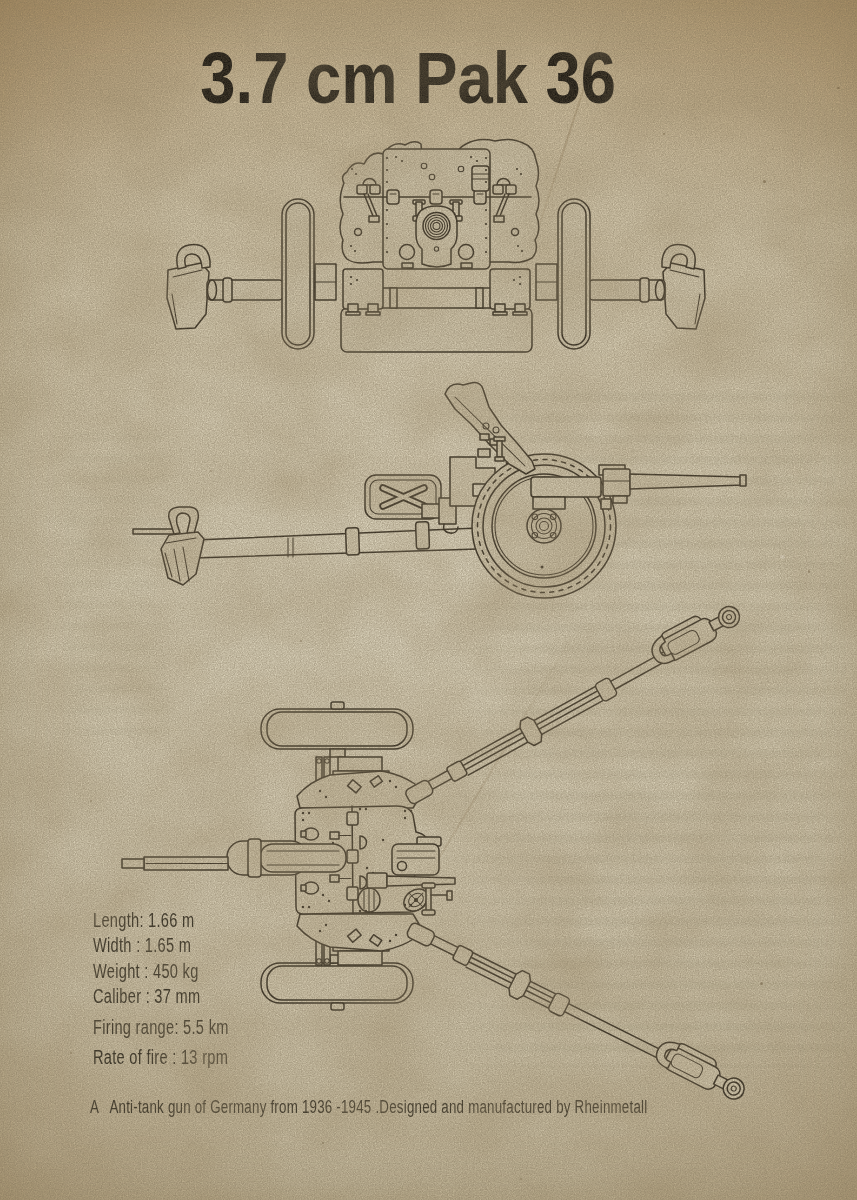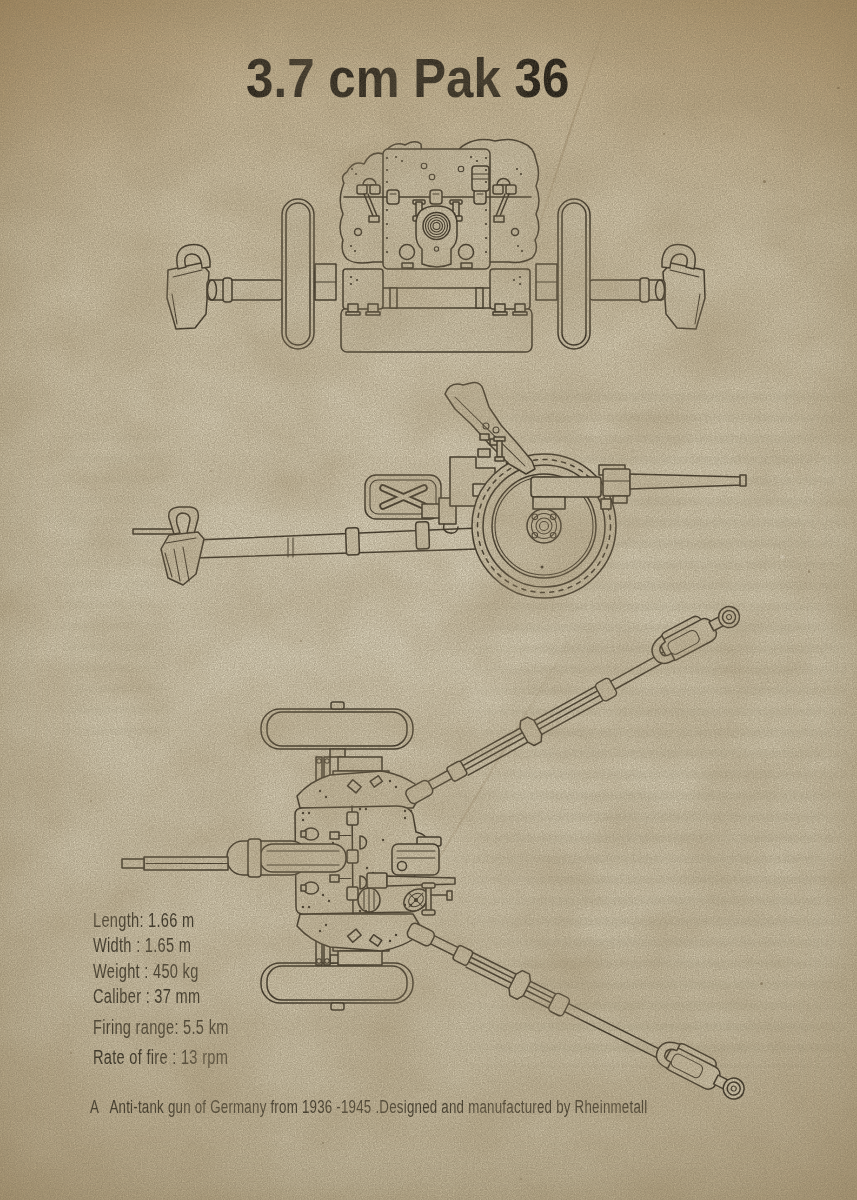--- a/index.html
+++ b/index.html
@@ -33,21 +33,21 @@
   #ghost-right{left:432px;top:388px;width:415px;height:680px;}
   #ghost-left{left:40px;top:428px;width:130px;height:310px;opacity:.05;}
   .crease{position:absolute;width:2px;pointer-events:none;
     background:linear-gradient(180deg,rgba(120,95,60,0),rgba(120,95,60,.30),rgba(120,95,60,0));
     filter:blur(.7px);}
   #crease-1{left:566px;top:-10px;height:300px;transform:rotate(18deg);}
   #crease-2{left:470px;top:590px;height:430px;transform:rotate(31deg);opacity:.7;}
   .speck{position:absolute;border-radius:50%;pointer-events:none;}
   .page-title{
     position:absolute;left:0;top:40px;width:816px;text-align:center;
-    color:var(--title-ink);font-weight:700;font-size:56px;line-height:76px;
+    color:var(--title-ink);font-weight:700;font-size:72px;line-height:76px;
     white-space:nowrap;
   }
   .page-title>span{display:inline-block;transform:scaleX(.88);transform-origin:50% 50%;letter-spacing:0px;}
   .specs{position:absolute;left:93px;top:908px;color:#2e2a20;}
   .spec-line{
     font-size:20px;line-height:25.4px;white-space:pre;
     transform:scaleX(.73);transform-origin:0 50%;letter-spacing:.4px;
   }
   .spec-line.gap{margin-top:5px;}
   .footer-caption{

